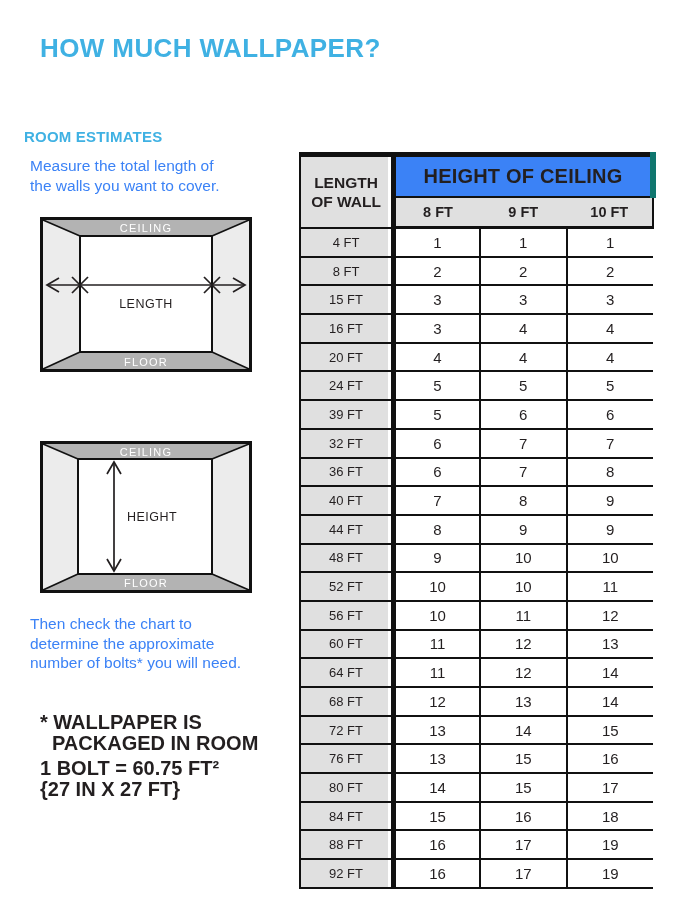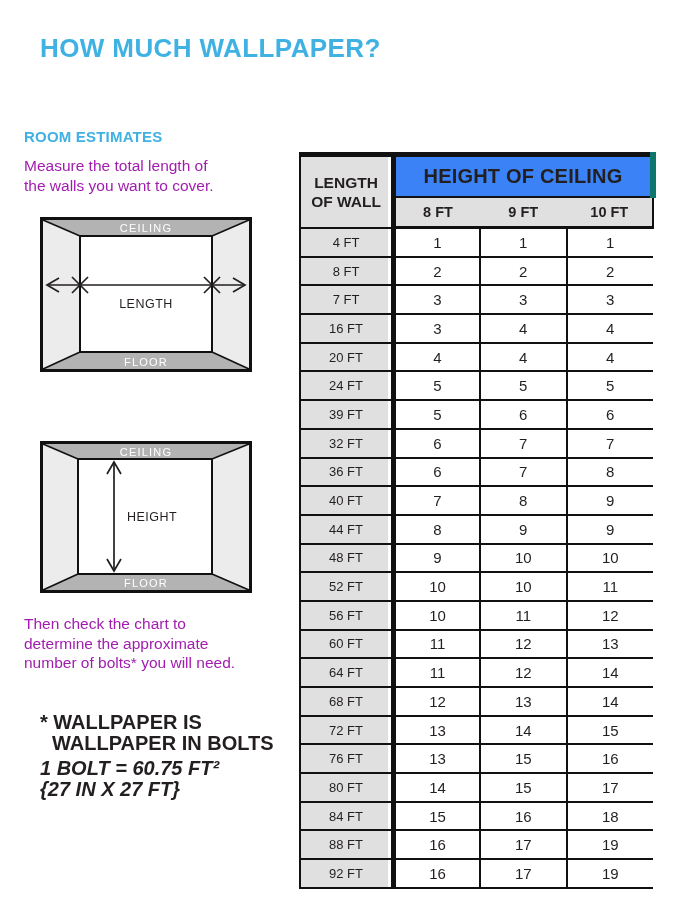--- a/index.html
+++ b/index.html
@@ -10,30 +10,30 @@
   .page-title {
     position:absolute; left:40px; top:33px;
     font-size:26px; font-weight:bold; color:#3fb1e3; letter-spacing:0.4px;
   }
   .sec-head {
     position:absolute; font-size:15px; font-weight:bold; color:#3fb1e3; letter-spacing:0.2px;
   }
   .room-head { left:24px; top:128px; }
   .table-head { left:380px; top:130px; }
   .body-text {
-    position:absolute; left:24px; font-size:15.5px; line-height:19.5px;
-    white-space:pre-line; color:#a21caf;
+    position:absolute; left:30px; font-size:15.5px; line-height:19.5px;
+    white-space:pre-line; color:#3b82f6;
   }
   .step1 { top:156px; }
   .step2 { top:386px; }
   .step3 { top:614px; }
   .bold-note { position:absolute; left:40px; font-size:20px; font-weight:bold; line-height:21px; }
   .footnote { top:712px; }
   .footnote .hang { padding-left:12px; }
-  .boltinfo { top:758px;font-style:italic; }
+  .boltinfo { top:758px; }
   .diagram { position:absolute; left:40px; }
   .diagram1 { top:217px; }
   .diagram2 { top:441px; }
   svg text { font-family:"Liberation Sans", sans-serif; }
 
   .tablewrap { position:absolute; left:299px; top:152px; width:357px; }
   table.bolts {
     border-collapse:collapse; table-layout:fixed; width:357px;
     border-top:5px solid #111;
   }
@@ -122,21 +122,21 @@
     </g>
     <text x="87" y="80" text-anchor="start" font-size="12.5" letter-spacing="0.5" fill="#231f20">HEIGHT</text>
   </svg>
 
   <div class="body-text step3">Then check the chart to
 determine the approximate
 number of bolts* you will need.</div>
 
   <div class="bold-note footnote">
     <div>* WALLPAPER IS</div>
-    <div class="hang">WALLPAPER IN BOLTS</div>
+    <div class="hang">PACKAGED IN ROOM</div>
   </div>
 
   <div class="bold-note boltinfo">
     <div>1 BOLT = 60.75 FT²</div>
     <div>{27 IN X 27 FT}</div>
   </div>
 
 
   <div class="tablewrap">
     <table class="bolts">
@@ -159,21 +159,21 @@
             <td class="val">1</td>
             <td class="val">1</td>
           </tr>
           <tr>
             <td class="rowhead">8 FT</td>
             <td class="val">2</td>
             <td class="val">2</td>
             <td class="val">2</td>
           </tr>
           <tr>
-            <td class="rowhead">7 FT</td>
+            <td class="rowhead">15 FT</td>
             <td class="val">3</td>
             <td class="val">3</td>
             <td class="val">3</td>
           </tr>
           <tr>
             <td class="rowhead">16 FT</td>
             <td class="val">3</td>
             <td class="val">4</td>
             <td class="val">4</td>
           </tr>

